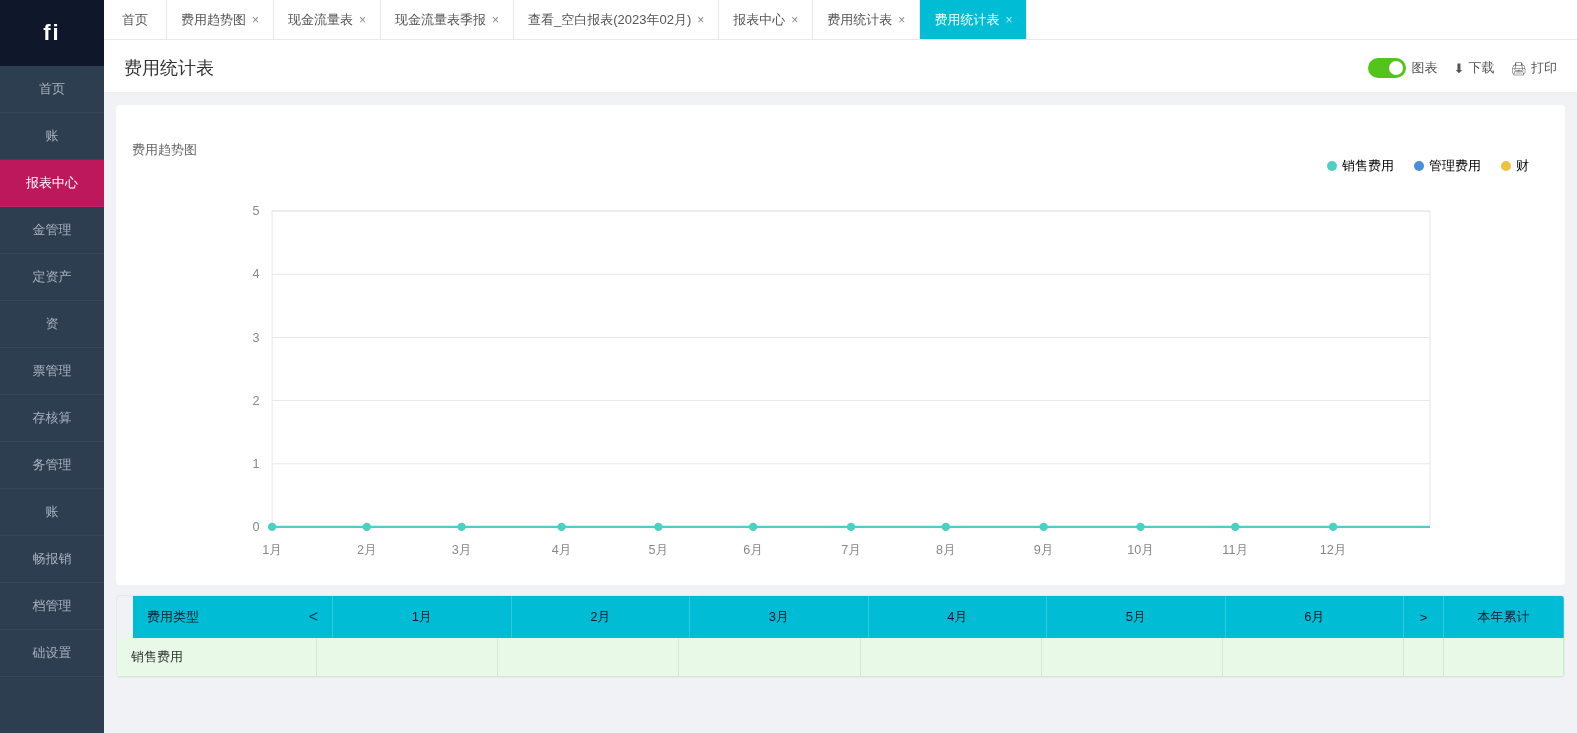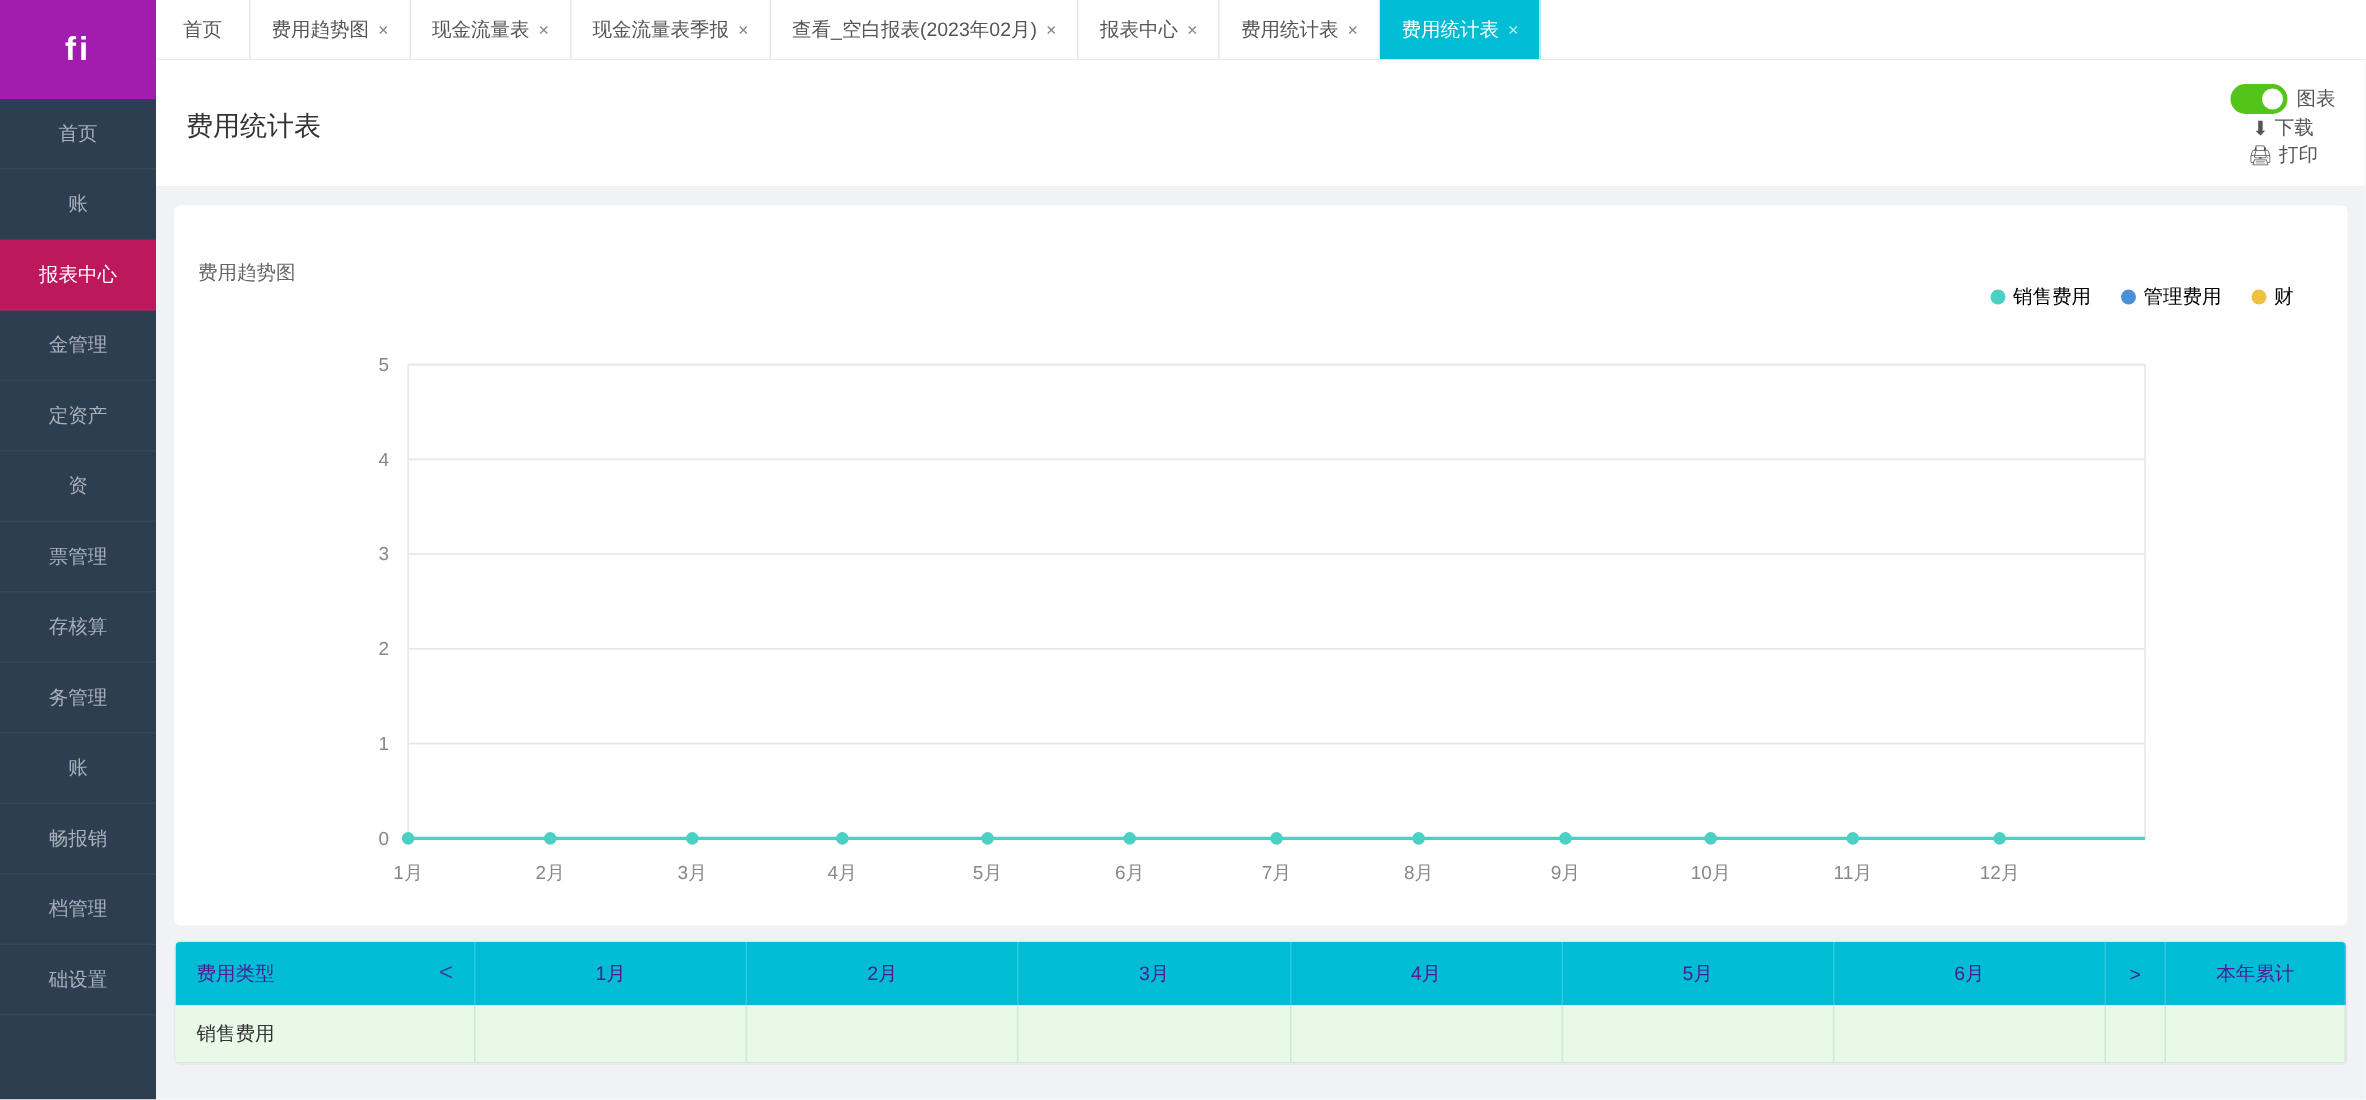--- a/index.html
+++ b/index.html
@@ -10,21 +10,21 @@
       width: 104px;
       background: #2c3e50;
       color: #ccc;
       display: flex;
       flex-direction: column;
       flex-shrink: 0;
       height: 100%;
       position: relative;
     }
     .sidebar-logo {
-      background: #a21caf;
+      background: #0f172a;
       height: 66px;
       display: flex;
       align-items: center;
       justify-content: center;
       color: white;
       font-size: 22px;
       font-weight: bold;
       letter-spacing: 2px;
     }
     .sidebar-item {
@@ -108,22 +108,21 @@
       border-bottom: 1px solid #f0f0f0;
     }
     .page-title {
       font-size: 18px;
       color: #333;
       font-weight: 500;
     }
     .page-actions {
       display: flex;
       align-items: center;
-      gap: 0;
-      flex-direction: column;
+      gap: 16px;
     }
     .toggle-wrap {
       display: flex;
       align-items: center;
       gap: 6px;
       font-size: 13px;
       color: #555;
     }
     .toggle {
       width: 38px;
@@ -192,22 +191,23 @@
     .table-section {
       margin: 10px 12px 12px 12px;
       border-radius: 4px;
       overflow: hidden;
       border: 1px solid #e8e8e8;
     }
     .table-header {
       background: #00bcd4;
       display: grid;
       grid-template-columns: 200px 1fr 1fr 1fr 1fr 1fr 1fr 40px 120px;
-      color: #4c1d95;
-      font-size: 13px;
+      color: #0f172a;
+      font-size: 13px;
+      margin-left: 16px;
     }
     .th-cell {
       padding: 12px 10px;
       text-align: center;
       border-right: 1px solid rgba(255,255,255,0.2);
       display: flex;
       align-items: center;
       justify-content: center;
     }
     .th-cell:first-child {

